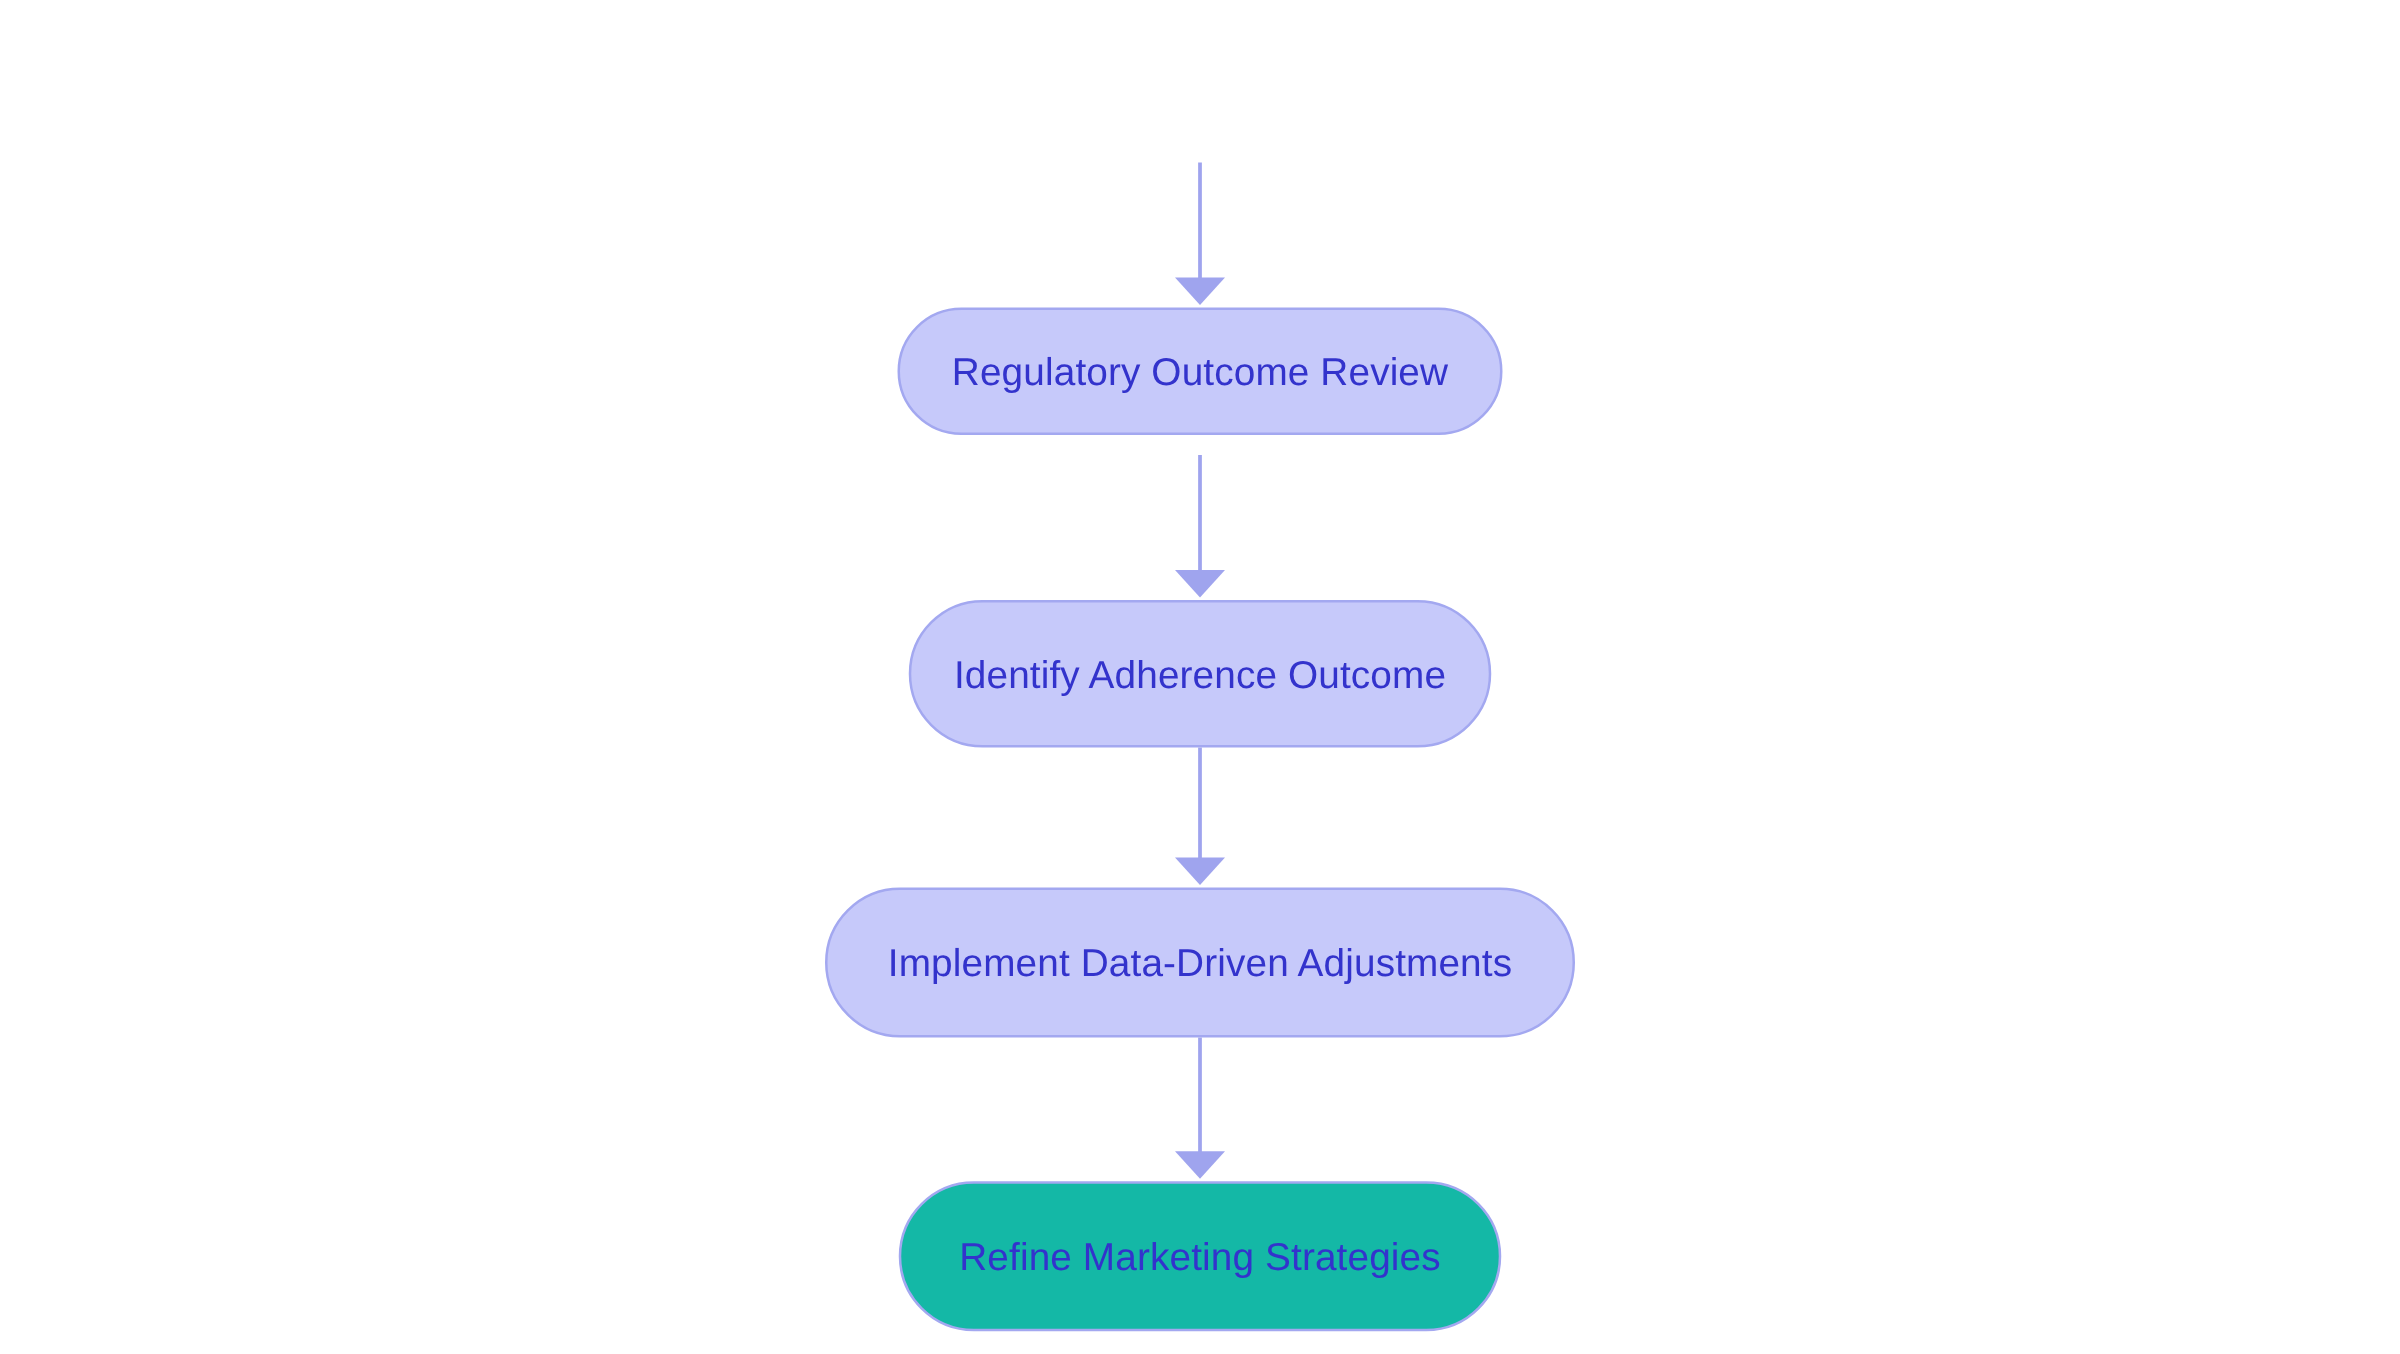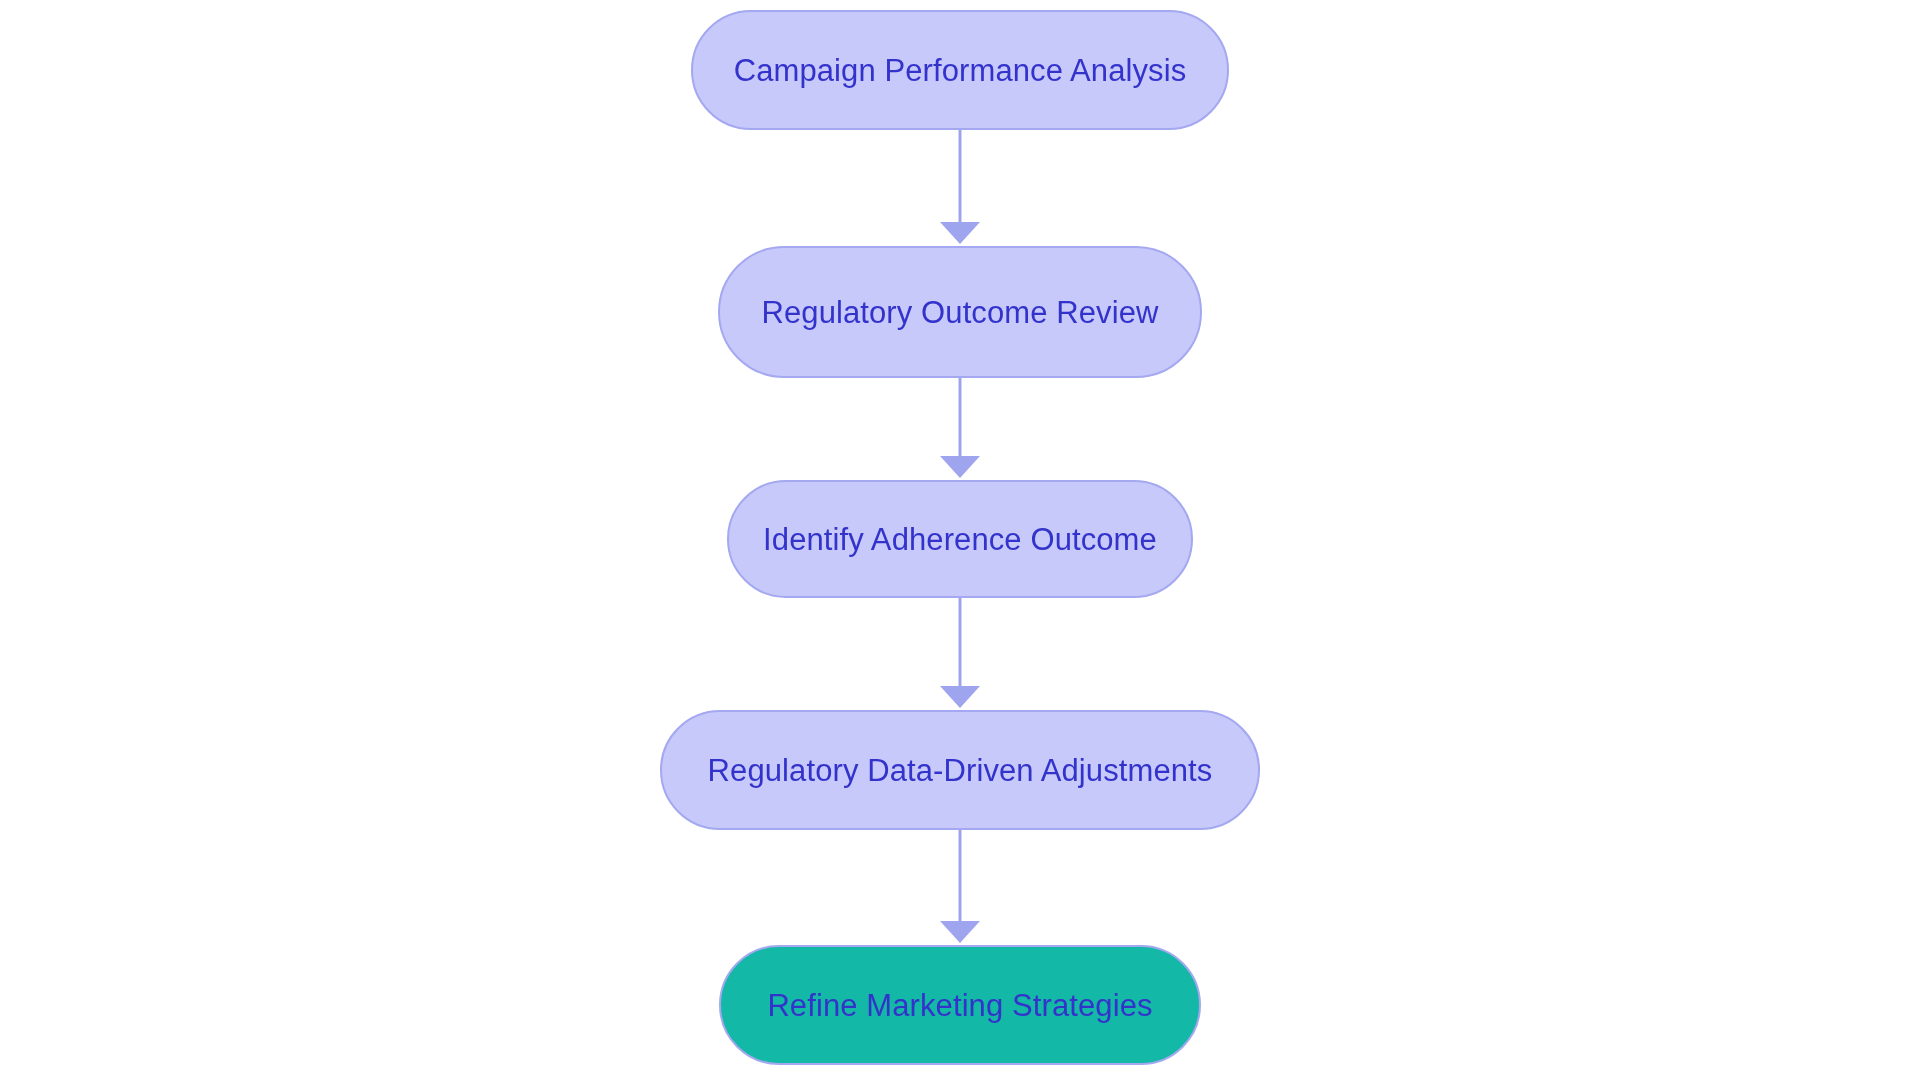--- a/index.html
+++ b/index.html
@@ -49,21 +49,21 @@
     font-family: "Liberation Sans", sans-serif;
     font-size: 31px;
     font-weight: 400;
     letter-spacing: 0.1px;
     line-height: 1;
     user-select: none;
   }
 
   
   #node-0 { width: 538px; height: 120px; top: 10px; }
-  #node-1 { width: 484px; height: 132px; top: 246px; }
+  #node-1 { width: 484px; height: 102px; top: 246px; }
   #node-2 { width: 466px; height: 118px; top: 480px; }
   #node-3 { width: 600px; height: 120px; top: 710px; }
   #node-4 { width: 482px; height: 120px; top: 945px; }
 </style>
 </head>
 <body style="background: rgb(255, 255, 255);">
 
 <div id="flowchart-canvas" style="background: rgb(255, 255, 255);">
 
   <svg id="edge-layer" viewBox="0 0 1920 1083" width="1920" height="1083" aria-hidden="true">
@@ -87,33 +87,30 @@
       <line x1="960" y1="598" x2="960" y2="687" stroke="#9fa4ee" stroke-width="3"></line>
       <polygon points="940,686 980,686 960,708" fill="#9fa4ee"></polygon>
     </g>
 
     <g>
       <line x1="960" y1="830" x2="960" y2="922" stroke="#9fa4ee" stroke-width="3"></line>
       <polygon points="940,921 980,921 960,943" fill="#9fa4ee"></polygon>
     </g>
   </svg>
 
-  <div class="flow-node" id="node-0" style="background: rgb(198, 201, 250); border-color: rgb(163, 168, 240); color: rgb(51, 51, 204);">
-    <span class="flow-node-label">Campaign Performance Analysis</span>
-  </div>
 
   <div class="flow-node" id="node-1" style="background: rgb(198, 201, 250); border-color: rgb(163, 168, 240); color: rgb(51, 51, 204);">
     <span class="flow-node-label">Regulatory Outcome Review</span>
   </div>
 
   <div class="flow-node" id="node-2" style="background: rgb(198, 201, 250); border-color: rgb(163, 168, 240); color: rgb(51, 51, 204);">
     <span class="flow-node-label">Identify Adherence Outcome</span>
   </div>
 
   <div class="flow-node" id="node-3" style="background: rgb(198, 201, 250); border-color: rgb(163, 168, 240); color: rgb(51, 51, 204);">
-    <span class="flow-node-label">Regulatory Data-Driven Adjustments</span>
+    <span class="flow-node-label">Implement Data-Driven Adjustments</span>
   </div>
 
   <div class="flow-node" id="node-4" style="background: #14b8a6; border-color: rgb(163, 168, 240); color: rgb(51, 51, 204);">
     <span class="flow-node-label">Refine Marketing Strategies</span>
   </div>
 
 </div>
 
 </body></html>

